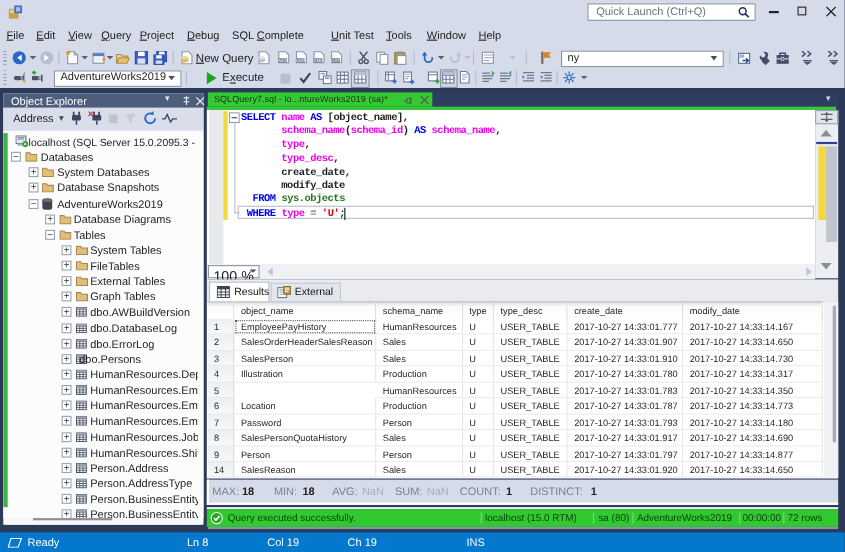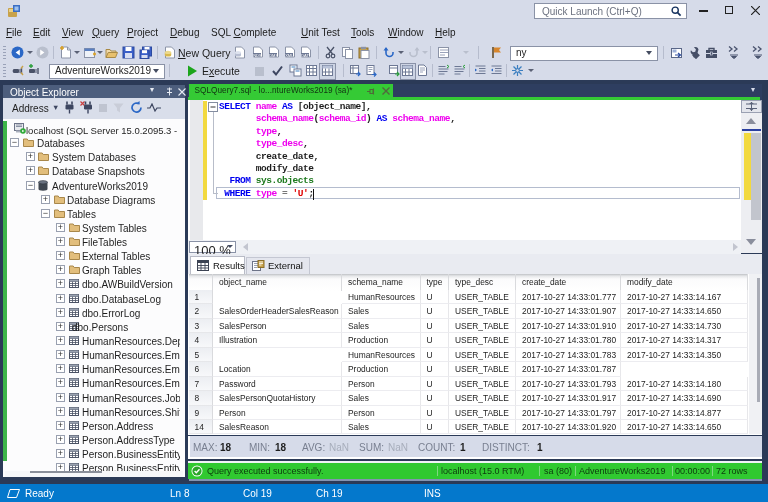--- a/index.html
+++ b/index.html
@@ -641,20 +641,21 @@
 </div>
 <div id="grid">
 <span class="hcell" style="left:0.5px;width:24.5px"></span>
 <span class="hcell" style="left:25px;width:129px">object_name</span>
 <span class="hcell" style="left:154px;width:78.5px">schema_name</span>
 <span class="hcell" style="left:232.5px;width:28.5px">type</span>
 <span class="hcell" style="left:261px;width:67px">type_desc</span>
 <span class="hcell" style="left:328px;width:105px">create_date</span>
 <span class="hcell" style="left:433px;width:127px">modify_date</span>
 <span class="cell" style="left:0.5px;top:16.0px;width:24.5px;background:linear-gradient(180deg,#eceef2 0,#f7f8fa 100%);border-right:1px solid #d9dadd;border-bottom:1px solid #e6e7ea">1</span>
+<span class="cell" style="left:25px;top:16.0px;width:129px;border-bottom:1px solid #ececf0;outline:1px dotted #555;outline-offset:-2px;">EmployeePayHistory</span>
 <span class="cell" style="left:154px;top:16.0px;width:78.5px;border-bottom:1px solid #ececf0;">HumanResources</span>
 <span class="cell" style="left:232.5px;top:16.0px;width:28.5px;border-bottom:1px solid #ececf0;">U</span>
 <span class="cell" style="left:261px;top:16.0px;width:67px;border-bottom:1px solid #ececf0;">USER_TABLE</span>
 <span class="cell" style="left:328px;top:16.0px;width:105px;border-bottom:1px solid #ececf0;">2017-10-27 14:33:01.777</span>
 <span class="cell" style="left:433px;top:16.0px;width:127px;border-bottom:1px solid #ececf0;">2017-10-27 14:33:14.167</span>
 <span class="cell" style="left:0.5px;top:30.45px;width:24.5px;background:linear-gradient(180deg,#eceef2 0,#f7f8fa 100%);border-right:1px solid #d9dadd;border-bottom:1px solid #e6e7ea">2</span>
 <span class="cell" style="left:25px;top:30.45px;width:129px;border-bottom:1px solid #ececf0;">SalesOrderHeaderSalesReason</span>
 <span class="cell" style="left:154px;top:30.45px;width:78.5px;border-bottom:1px solid #ececf0;">Sales</span>
 <span class="cell" style="left:232.5px;top:30.45px;width:28.5px;border-bottom:1px solid #ececf0;">U</span>
 <span class="cell" style="left:261px;top:30.45px;width:67px;border-bottom:1px solid #ececf0;">USER_TABLE</span>
@@ -679,20 +680,21 @@
 <span class="cell" style="left:232.5px;top:73.8px;width:28.5px;border-bottom:1px solid #ececf0;">U</span>
 <span class="cell" style="left:261px;top:73.8px;width:67px;border-bottom:1px solid #ececf0;">USER_TABLE</span>
 <span class="cell" style="left:328px;top:73.8px;width:105px;border-bottom:1px solid #ececf0;">2017-10-27 14:33:01.783</span>
 <span class="cell" style="left:433px;top:73.8px;width:127px;border-bottom:1px solid #ececf0;">2017-10-27 14:33:14.350</span>
 <span class="cell" style="left:0.5px;top:88.25px;width:24.5px;background:linear-gradient(180deg,#eceef2 0,#f7f8fa 100%);border-right:1px solid #d9dadd;border-bottom:1px solid #e6e7ea">6</span>
 <span class="cell" style="left:25px;top:88.25px;width:129px;border-bottom:1px solid #ececf0;">Location</span>
 <span class="cell" style="left:154px;top:88.25px;width:78.5px;border-bottom:1px solid #ececf0;">Production</span>
 <span class="cell" style="left:232.5px;top:88.25px;width:28.5px;border-bottom:1px solid #ececf0;">U</span>
 <span class="cell" style="left:261px;top:88.25px;width:67px;border-bottom:1px solid #ececf0;">USER_TABLE</span>
 <span class="cell" style="left:328px;top:88.25px;width:105px;border-bottom:1px solid #ececf0;">2017-10-27 14:33:01.787</span>
+<span class="cell" style="left:433px;top:88.25px;width:127px;border-bottom:1px solid #ececf0;">2017-10-27 14:33:14.773</span>
 <span class="cell" style="left:0.5px;top:102.69999999999999px;width:24.5px;background:linear-gradient(180deg,#eceef2 0,#f7f8fa 100%);border-right:1px solid #d9dadd;border-bottom:1px solid #e6e7ea">7</span>
 <span class="cell" style="left:25px;top:102.69999999999999px;width:129px;border-bottom:1px solid #ececf0;">Password</span>
 <span class="cell" style="left:154px;top:102.69999999999999px;width:78.5px;border-bottom:1px solid #ececf0;">Person</span>
 <span class="cell" style="left:232.5px;top:102.69999999999999px;width:28.5px;border-bottom:1px solid #ececf0;">U</span>
 <span class="cell" style="left:261px;top:102.69999999999999px;width:67px;border-bottom:1px solid #ececf0;">USER_TABLE</span>
 <span class="cell" style="left:328px;top:102.69999999999999px;width:105px;border-bottom:1px solid #ececf0;">2017-10-27 14:33:01.793</span>
 <span class="cell" style="left:433px;top:102.69999999999999px;width:127px;border-bottom:1px solid #ececf0;">2017-10-27 14:33:14.180</span>
 <span class="cell" style="left:0.5px;top:117.14999999999999px;width:24.5px;background:linear-gradient(180deg,#eceef2 0,#f7f8fa 100%);border-right:1px solid #d9dadd;border-bottom:1px solid #e6e7ea">8</span>
 <span class="cell" style="left:25px;top:117.14999999999999px;width:129px;border-bottom:1px solid #ececf0;">SalesPersonQuotaHistory</span>
 <span class="cell" style="left:154px;top:117.14999999999999px;width:78.5px;border-bottom:1px solid #ececf0;">Sales</span>

